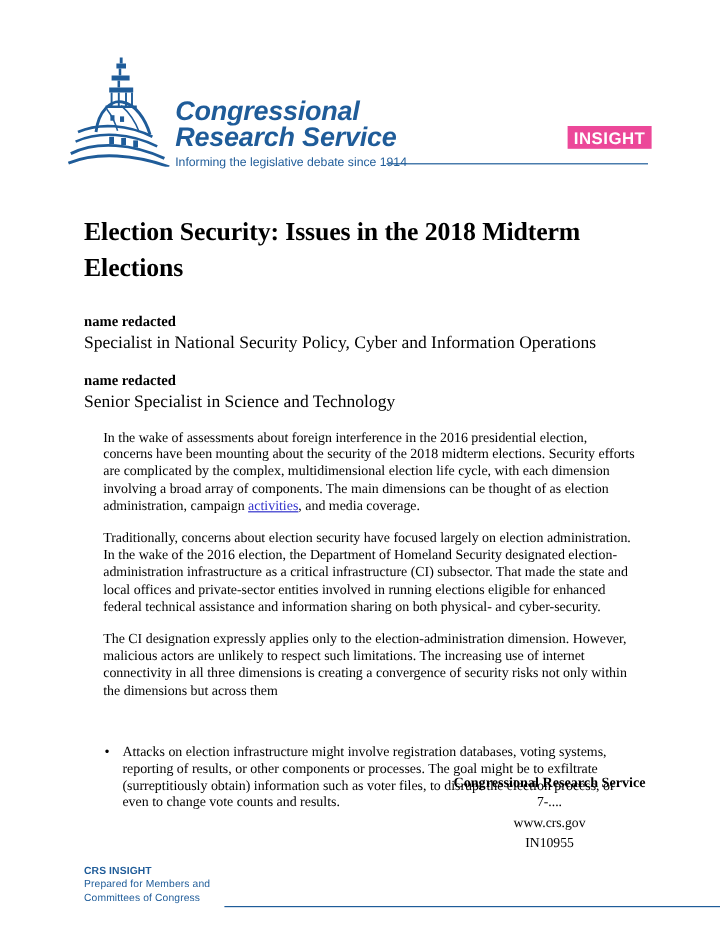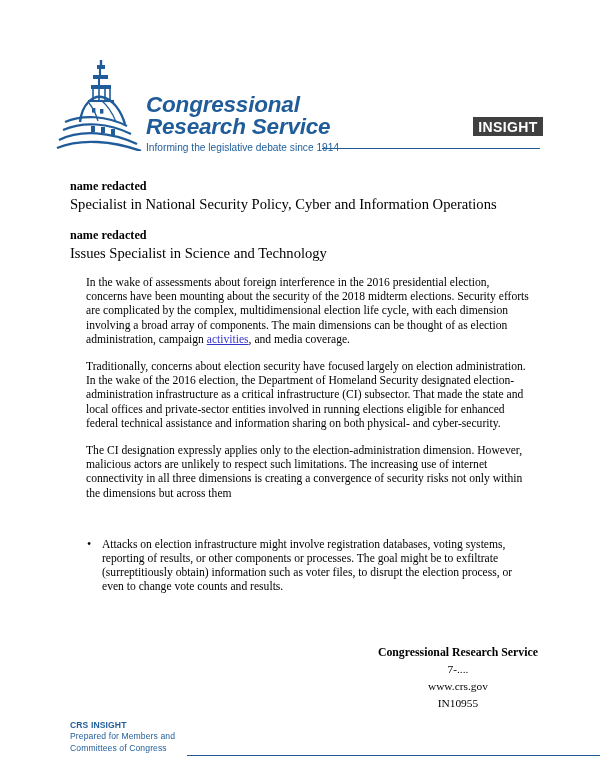--- a/index.html
+++ b/index.html
@@ -13,21 +13,21 @@
     position: relative;
     overflow: hidden;
     font-family: "Liberation Serif", serif;
     color: #000000;
   }
 
   
   .masthead {
     position: absolute;
     left: 0;
-    top: 12px;
+    top: 0;
     width: 600px;
     height: 160px;
   }
   .logo-mark {
     position: absolute;
     left: 55px;
     top: 44px;
     width: 100px;
     height: 95px;
   }
@@ -60,21 +60,21 @@
     width: 218px;
     height: 1px;
     background: #1F5C99;
   }
   .insight-badge {
     position: absolute;
     left: 473px;
     top: 105px;
     width: 70px;
     height: 19px;
-    background: #404040;
+    background: #ec4899;
     color: #ffffff;
     font-family: "Liberation Sans", sans-serif;
     font-weight: bold;
     font-size: 14px;
     letter-spacing: 0.4px;
     display: flex;
     align-items: center;
     justify-content: center;
   }
 
@@ -235,26 +235,27 @@
     <div class="brand-tagline">Informing the legislative debate since 1914</div>
   </div>
 
   <div class="tagline-rule"></div>
 
   <div class="insight-badge">INSIGHT</div>
 </div>
 
 <div class="doc">
 
+  <h1 class="doc-title">Election Security: Issues in the 2018 Midterm Elections</h1>
 
   <p class="author-name">name redacted</p>
   <p class="author-role">Specialist in National Security Policy, Cyber and Information Operations</p>
 
   <p class="author-name">name redacted</p>
-  <p class="author-role">Issues Specialist in Science and Technology</p>
+  <p class="author-role">Senior Specialist in Science and Technology</p>
 
 
   <p class="para"><span>In the wake of assessments about foreign interference in the 2016 presidential election, concerns have been mounting about the security of the 2018 midterm elections. Security efforts are complicated by the complex, multidimensional election life cycle, with each dimension involving a broad array of components. The main dimensions can be thought of as election administration, campaign </span><a class="link" href="#">activities</a><span>, and media coverage.</span></p>
 
   <p class="para">Traditionally, concerns about election security have focused largely on election administration. In the wake of the 2016 election, the Department of Homeland Security designated election-administration infrastructure as a critical infrastructure (CI) subsector. That made the state and local offices and private-sector entities involved in running elections eligible for enhanced federal technical assistance and information sharing on both physical- and cyber-security.</p>
 
   <p class="para">The CI designation expressly applies only to the election-administration dimension. However, malicious actors are unlikely to respect such limitations. The increasing use of internet connectivity in all three dimensions is creating a convergence of security risks not only within the dimensions but across them</p>
 
   <ul class="bullet-list">
     <li class="bullet-item">Attacks on election infrastructure might involve registration databases, voting systems, reporting of results, or other components or processes. The goal might be to exfiltrate (surreptitiously obtain) information such as voter files, to disrupt the election process, or even to change vote counts and results.</li>

